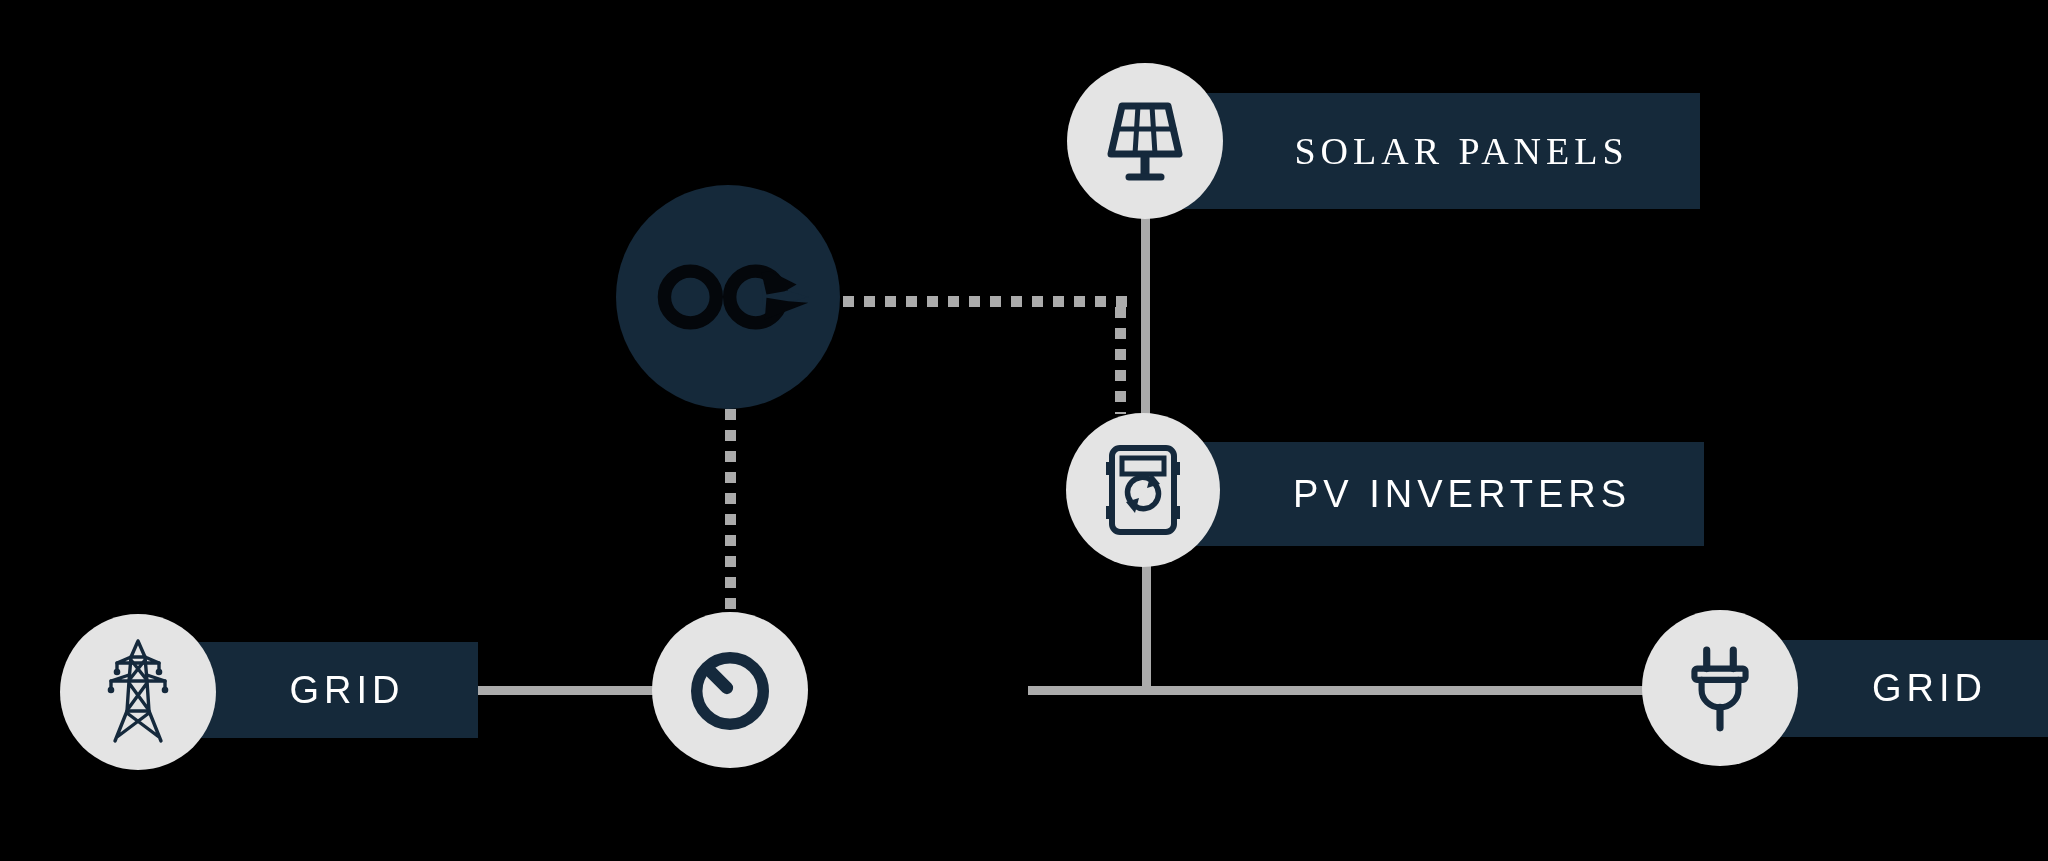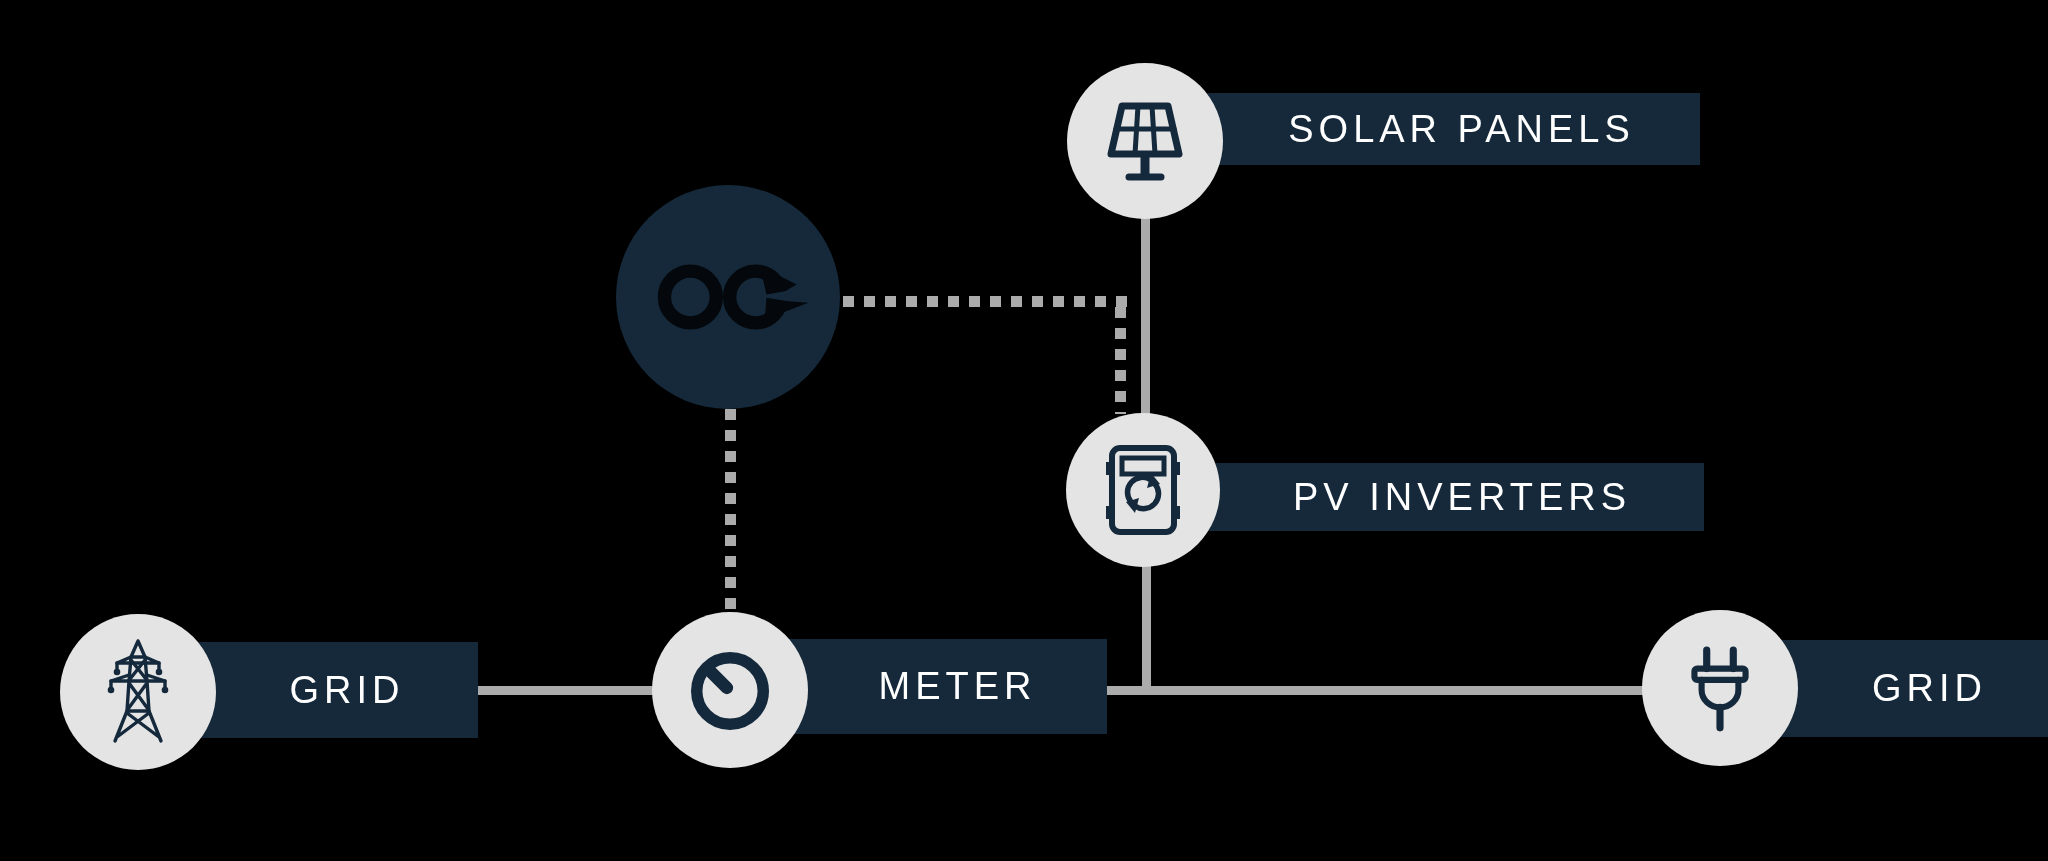--- a/index.html
+++ b/index.html
@@ -55,35 +55,35 @@
 
         <polygon fill="#15293A" points="140,38 196,55 142,70"></polygon>
 
         <polygon fill="#04070B" points="140,26 150,24 182,40 168,48 146,52"></polygon>
 
         <polygon fill="#04070B" points="144,82 196,62 172,60 146,56"></polygon>
       </svg>
     </span>
   </div>
 
-  <div class="label-box" style="left:1145px;top:93px;width:477px;height:72px;padding-left:78px;box-sizing:content-box;">
+  <div class="label-box" style="left:1145px;top:93px;width:477px;height:116px;padding-left:78px;box-sizing:content-box;font-family:Liberation Serif, serif;">
     <span class="label-text">SOLAR PANELS</span>
   </div>
   <div class="node-circle" style="left:1067px;top:63px;width:156px;height:156px;">
     <span>
       <svg width="100" height="90" viewBox="0 0 100 90" stroke="#15293C" fill="none" stroke-linecap="round" stroke-linejoin="round">
         <path d="M27,10 L73,10 L84,58 L16,58 Z" stroke-width="7"></path>
         <path d="M43,10 L40,58 M57,10 L60,58 M21,33 L79,33" stroke-width="5"></path>
         <path d="M50,60 L50,78" stroke-width="9"></path>
         <path d="M34,81 L66,81" stroke-width="7"></path>
       </svg>
     </span>
   </div>
 
-  <div class="label-box" style="left:1143px;top:463px;width:484px;height:68px;padding-left:77px;box-sizing:content-box;">
+  <div class="label-box" style="left:1143px;top:442px;width:484px;height:104px;padding-left:77px;box-sizing:content-box;">
     <span class="label-text">PV INVERTERS</span>
   </div>
   <div class="node-circle" style="left:1066px;top:413px;width:154px;height:154px;">
     <span>
       <svg width="92" height="100" viewBox="0 0 90 100">
         <g fill="#15293C">
           <rect x="8" y="22" width="10" height="13"></rect>
           <rect x="8" y="66" width="10" height="13"></rect>
           <rect x="72" y="22" width="10" height="13"></rect>
           <rect x="72" y="66" width="10" height="13"></rect>
@@ -95,23 +95,20 @@
           <path d="M57,44 A15,15 0 0 1 37,66"></path>
         </g>
         <g fill="#15293C">
           <polygon points="53,33 62,44 49,48"></polygon>
           <polygon points="37,73 28,62 41,58"></polygon>
         </g>
       </svg>
     </span>
   </div>
 
-  <div class="label-box" style="left:730px;top:639px;width:299px;height:95px;padding-left:78px;box-sizing:content-box;">
-    <span class="label-text">METER</span>
-  </div>
   <div class="node-circle" style="left:652px;top:612px;width:156px;height:156px;">
     <span>
       <svg width="104" height="104" viewBox="0 0 100 100">
         <circle cx="50" cy="51" r="32" fill="none" stroke="#15293C" stroke-width="11"></circle>
         <line x1="29" y1="30" x2="47" y2="48" stroke="#15293C" stroke-width="12" stroke-linecap="round"></line>
       </svg>
     </span>
   </div>
 
   <div class="label-box" style="left:138px;top:642px;width:262px;height:96px;padding-left:78px;box-sizing:content-box;justify-content:center;">

